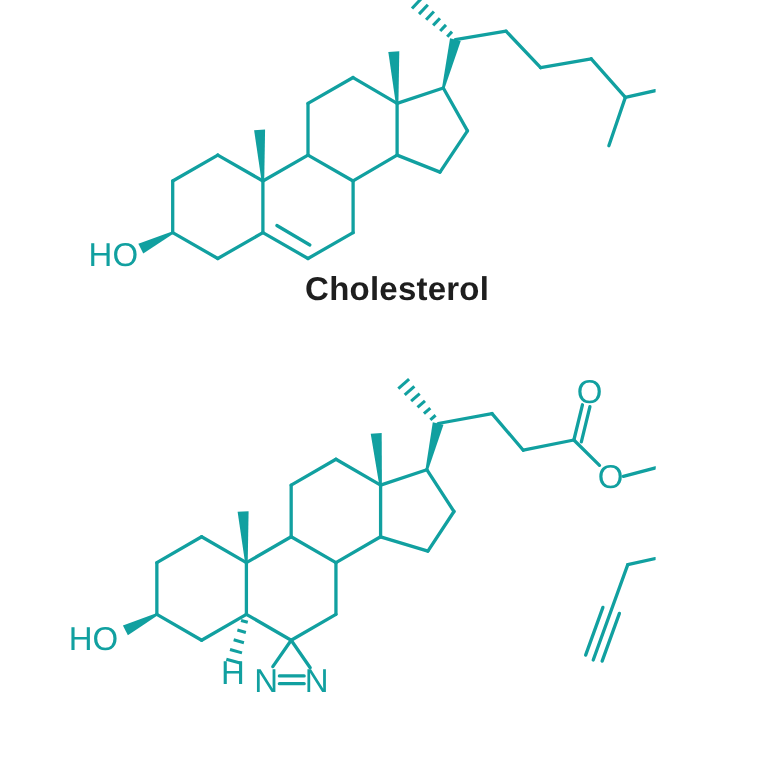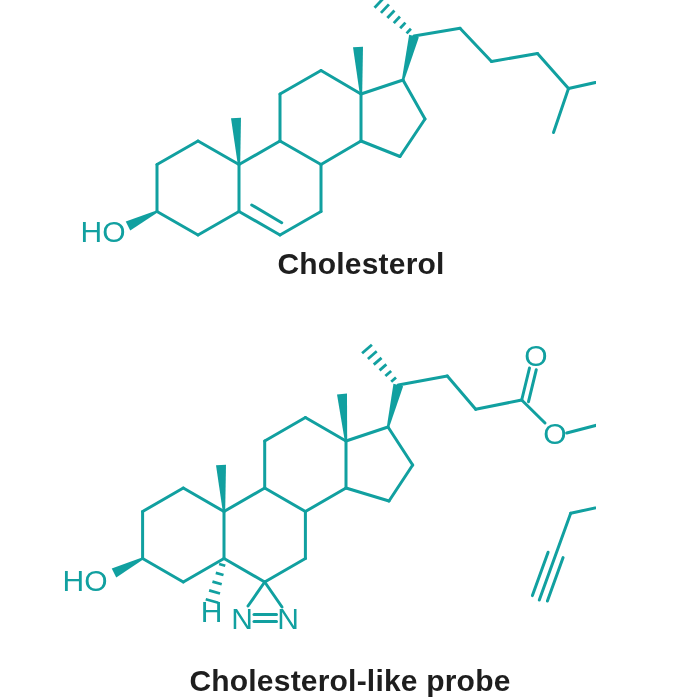--- a/index.html
+++ b/index.html
@@ -131,14 +131,13 @@
         <line x1="218.25542963742095" y1="602.7662389564483" x2="205.74457036257905" y2="599.2337610435517" stroke="#11A0A0" stroke-width="2.8" stroke-linecap="butt"></line>
         <text x="85" y="591" fill="#11A0A0" font-size="30" text-anchor="middle" font-family="&quot;Liberation Sans&quot;, sans-serif">HO</text>
         <text x="211.7" y="622" fill="#11A0A0" font-size="30" text-anchor="middle" font-family="&quot;Liberation Sans&quot;, sans-serif">H</text>
         <text x="242" y="629" fill="#11A0A0" font-size="30" text-anchor="middle" font-family="&quot;Liberation Sans&quot;, sans-serif">N</text>
         <text x="288" y="629" fill="#11A0A0" font-size="30" text-anchor="middle" font-family="&quot;Liberation Sans&quot;, sans-serif">N</text>
         <text x="536" y="366" fill="#11A0A0" font-size="30" text-anchor="middle" font-family="&quot;Liberation Sans&quot;, sans-serif">O</text>
         <text x="555" y="444" fill="#11A0A0" font-size="30" text-anchor="middle" font-family="&quot;Liberation Sans&quot;, sans-serif">O</text>
       </g>
   </svg>
   <div class="caption" style="top: 249px; color: rgb(30, 30, 30); font-size: 30px; padding-left: 11px;">Cholesterol</div>
-  <div class="caption" style="top: 666px; color: rgb(30, 30, 30); font-size: 30px;">Cholesterol-like probe</div>
 </div>
 
 </body></html>

